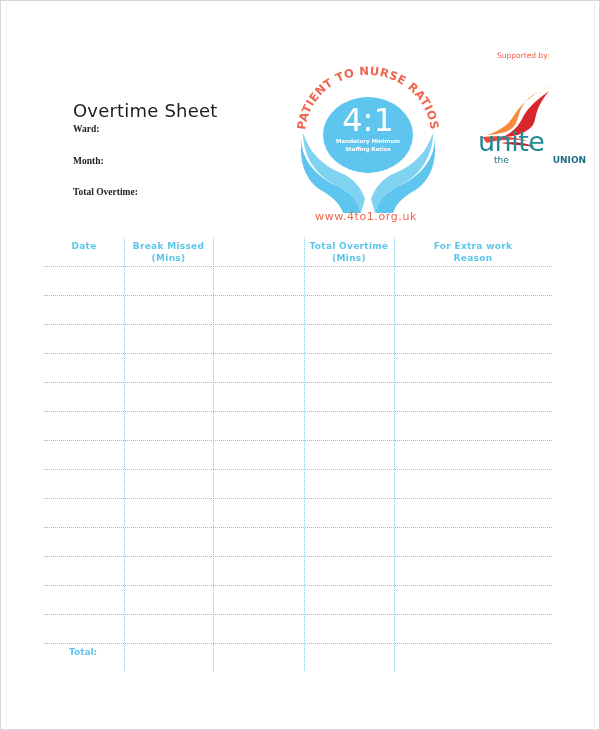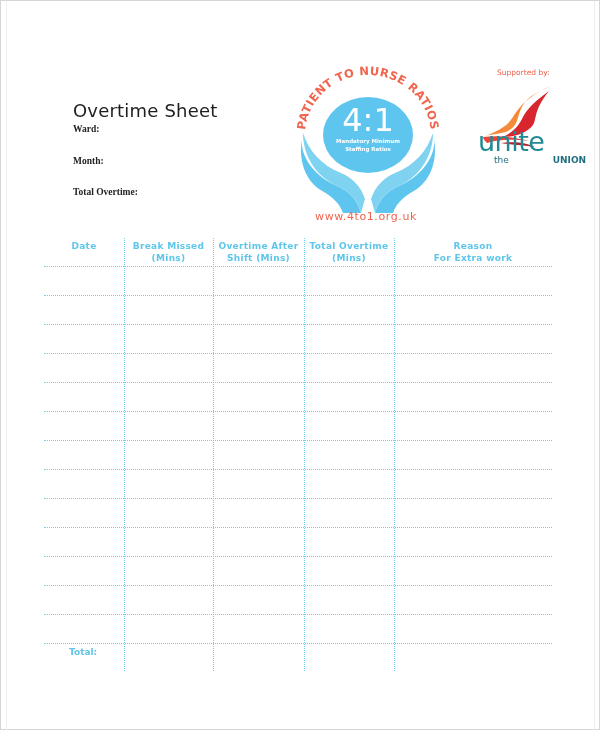--- a/index.html
+++ b/index.html
@@ -26,21 +26,21 @@
     }
     
     .logo41 { position: absolute; left: 294px; top: 62px; width: 146px; height: 170px; }
     .logo41 svg { width: 146px; height: 170px; }
     .site-url {
       position: absolute; left: 300px; top: 209px; width: 130px; text-align: center;
       font-size: 11px; color: #f0654d; letter-spacing: 0.6px;
     }
     
     .supported {
-      position: absolute; left: 496px; top: 67px; font-size: 7.5px; color: #ef5b45;
+      position: absolute; left: 496px; top: 50px; font-size: 7.5px; color: #ef5b45;
     }
     .unite { position: absolute; left: 470px; top: 80px; width: 90px; height: 90px; }
     .unite-word {
       position: absolute; left: 477px; top: 125px; font-size: 27px; color: #1f8a96;
       font-family: "DejaVu Sans", sans-serif; letter-spacing: -0.5px;
     }
     .unite-sub {
       position: absolute; left: 493px; top: 154px; font-size: 9px; color: #1f6f80;
     }
     .unite-sub b { font-weight: bold; margin-left: 44px; }
@@ -115,31 +115,27 @@
   <div class="grid">
 
     <div class="th" style="left:43px;width:80px">
       <div>Date</div>
         <div></div>
     </div>
     <div class="th" style="left:123px;width:89px">
       <div>Break Missed</div>
         <div>(Mins)</div>
     </div>
-    <div class="th" style="left:212px;width:91px">
-      <div>Overtime After</div>
-        <div>Shift (Mins)</div>
-    </div>
     <div class="th" style="left:303px;width:90px">
       <div>Total Overtime</div>
         <div>(Mins)</div>
     </div>
     <div class="th" style="left:393px;width:158px">
-      <div>Reason</div>
-        <div>For Extra work</div>
+      <div>For Extra work</div>
+        <div>Reason</div>
     </div>
 
     <div class="vline" style="left:123px"></div>
     <div class="vline" style="left:212px"></div>
     <div class="vline" style="left:303px"></div>
     <div class="vline" style="left:393px"></div>
 
     <div class="hline" style="top:265px"></div>
     <div class="hline" style="top:294px"></div>
     <div class="hline" style="top:323px"></div>

